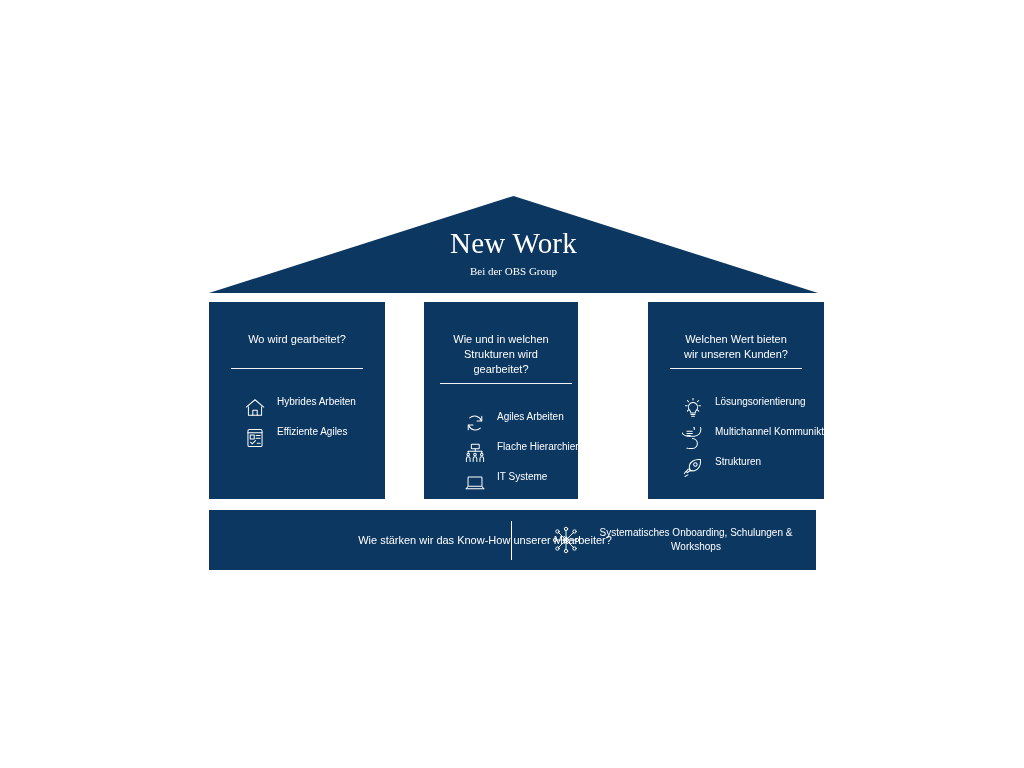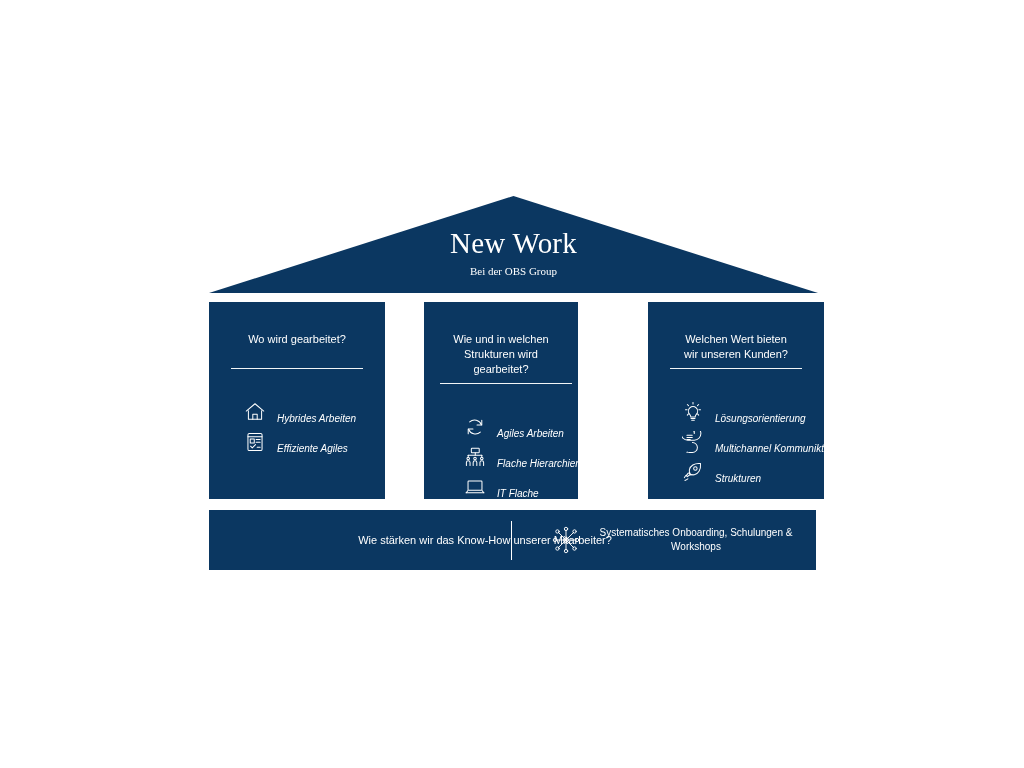--- a/index.html
+++ b/index.html
@@ -89,24 +89,23 @@
 
   .items {
     margin-top: 26px;
     padding-left: 17px;
   }
   .items-2 { padding-left: 22px; }
   .items-3 { padding-left: 16px; }
 
   .item {
     display: flex;
-    align-items: flex-end;
+    align-items: flex-start;
     height: 30px;
     margin-bottom: 0px;
-    font-style: italic;
   }
   .item + .item { margin-top: 0px; }
   .item-ico {
     width: 26px;
     height: 26px;
     flex: 0 0 26px;
     display: flex;
     align-items: center;
     justify-content: center;
   }
@@ -272,21 +271,21 @@
 
       <div class="item">
         <span class="item-ico">
           <svg width="22" height="22" viewBox="0 0 24 24" fill="none" stroke="#ffffff" stroke-width="1.1" stroke-linecap="round" stroke-linejoin="round">
             <rect x="4.4" y="5.4" width="15.2" height="10.2" rx="0.8"></rect>
             <line x1="2.2" y1="18.4" x2="21.8" y2="18.4"></line>
             <line x1="4" y1="16" x2="2.6" y2="18.2"></line>
             <line x1="20" y1="16" x2="21.4" y2="18.2"></line>
           </svg>
         </span>
-        <span class="item-label">IT Flache</span>
+        <span class="item-label">IT Systeme</span>
       </div>
 
     </div>
   </div>
 
   <div class="pillar pillar-3">
     <div class="pillar-head">Welchen Wert bieten wir unseren Kunden?</div>
     <div class="rule-wrap-3">
       <div class="pillar-rule"></div>
     </div>

